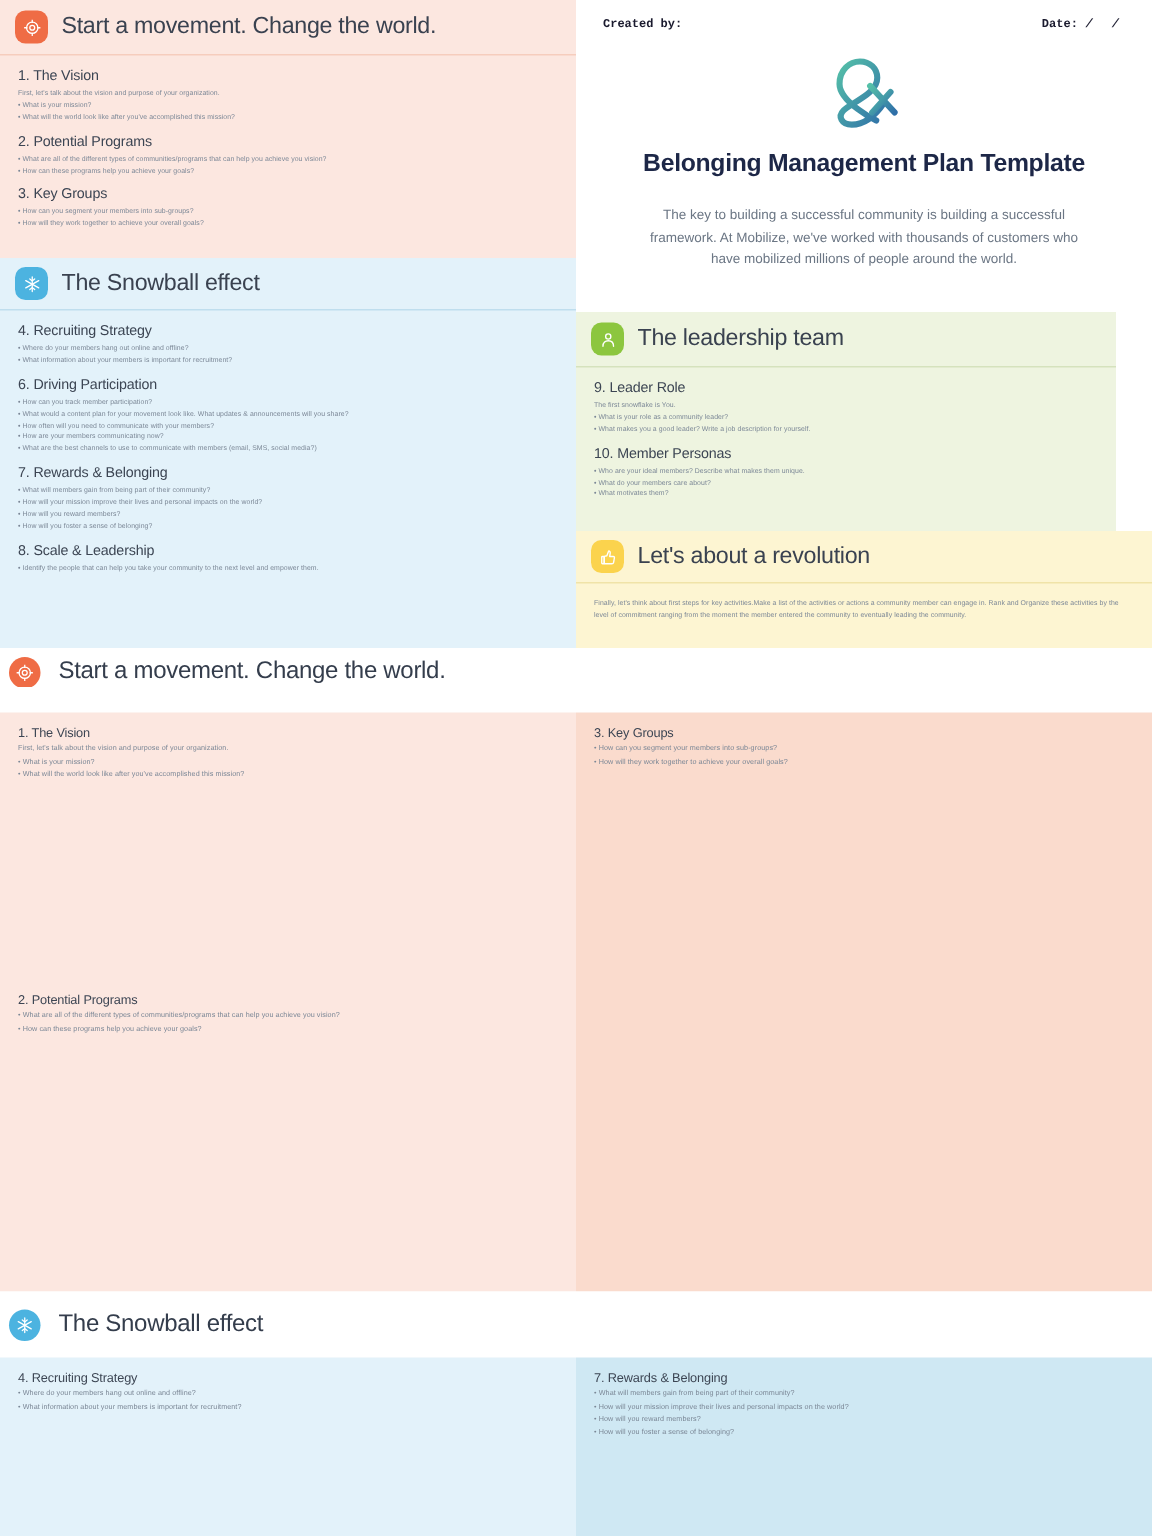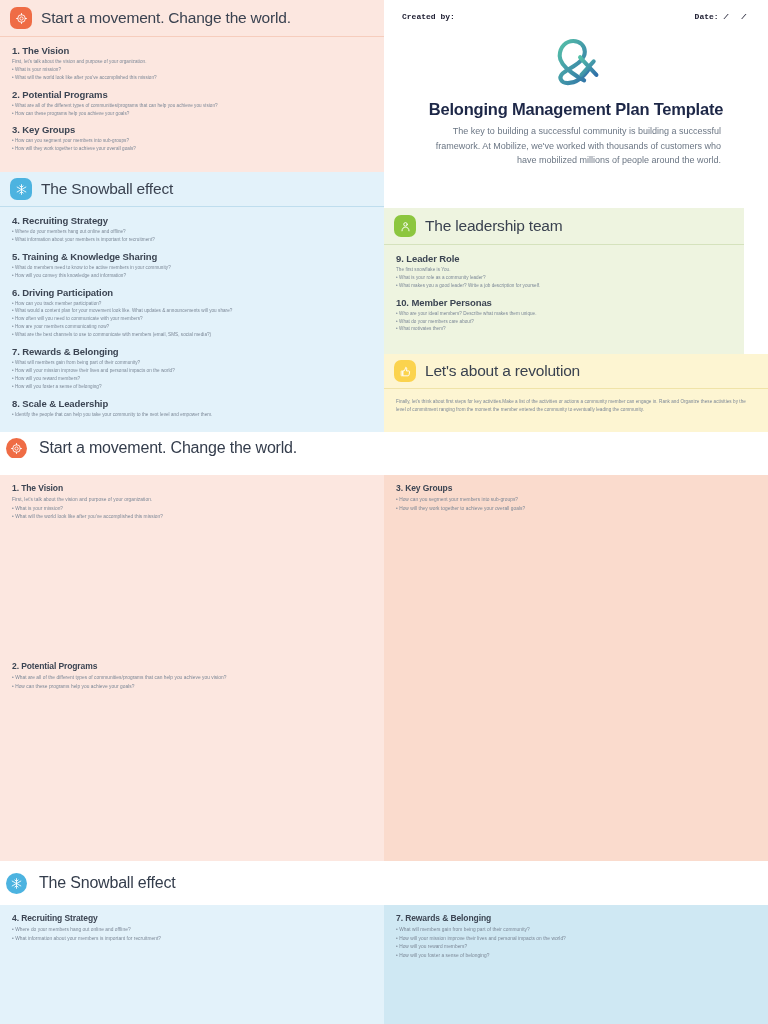--- a/index.html
+++ b/index.html
@@ -34,21 +34,21 @@
     font-weight: 400;
     color: #3a4250;
     letter-spacing: -0.2px;
     white-space: nowrap;
   }
   .divider { height: 1px; width: 100%; }
 
   .block { padding: 0 12px; }
   .q-title {
     font-size: 9.5px;
-    font-weight: 700;
+    font-weight: 400;
     color: #3c4553;
     letter-spacing: -0.1px;
     margin-bottom: 2px;
   }
   .q-lead, .q-bullet, .q-para {
     font-size: 4.6px;
     line-height: 1.72;
     color: #7b8796;
     letter-spacing: 0.05px;
   }
@@ -83,23 +83,23 @@
   .cover-logo { position:absolute; top: 26px; left: 0; width:100%; display:flex; justify-content:center; }
   .cover-title {
     position: absolute; top: 100px; left: 0; width: 100%;
     text-align: center;
     font-size: 16.5px;
     font-weight: 700;
     color: #1d2747;
     letter-spacing: -0.2px;
   }
   .cover-sub {
-    position: absolute; top: 124px; left: 50%; transform: translateX(-50%);
+    position: absolute; top: 136px; left: 50%; transform: translateX(-50%);
     width: 290px;
-    text-align: right;
+    text-align: center;
     font-size: 9px;
     line-height: 1.62;
     color: #6b7684;
   }
 
   
   #p-lead { left:384px; top:208px; width:360px; height:146px; background:#eef4e0; }
   #p-lead .sec-header { height: 36px; }
   #p-lead .divider { background: #d5e2bd; }
   #p-lead .body { padding-top: 8px; }
@@ -196,25 +196,20 @@
     </div>
     <div class="divider"></div>
     <div class="body block">
 
       <div class="grp">
         <div class="q-title">4. Recruiting Strategy</div>
         <div class="q-bullet">Where do your members hang out online and offline?</div>
         <div class="q-bullet">What information about your members is important for recruitment?</div>
       </div>
 
-      <div class="grp">
-        <div class="q-title">5. Training &amp; Knowledge Sharing</div>
-        <div class="q-bullet">What do members need to know to be active members in your community?</div>
-        <div class="q-bullet">How will you convey this knowledge and information?</div>
-      </div>
 
       <div class="grp">
         <div class="q-title">6. Driving Participation</div>
         <div class="q-bullet">How can you track member participation?</div>
         <div class="q-bullet">What would a content plan for your movement look like. What updates &amp; announcements will you share?</div>
         <div class="q-bullet">How often will you need to communicate with your members?</div>
         <div class="q-bullet">How are your members communicating now?</div>
         <div class="q-bullet">What are the best channels to use to communicate with members (email, SMS, social media?)</div>
       </div>
 

